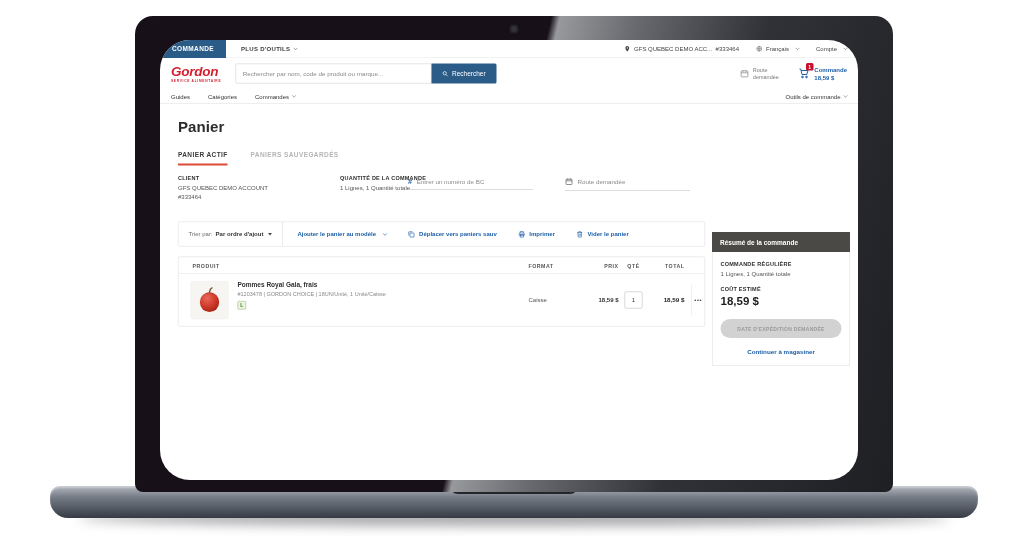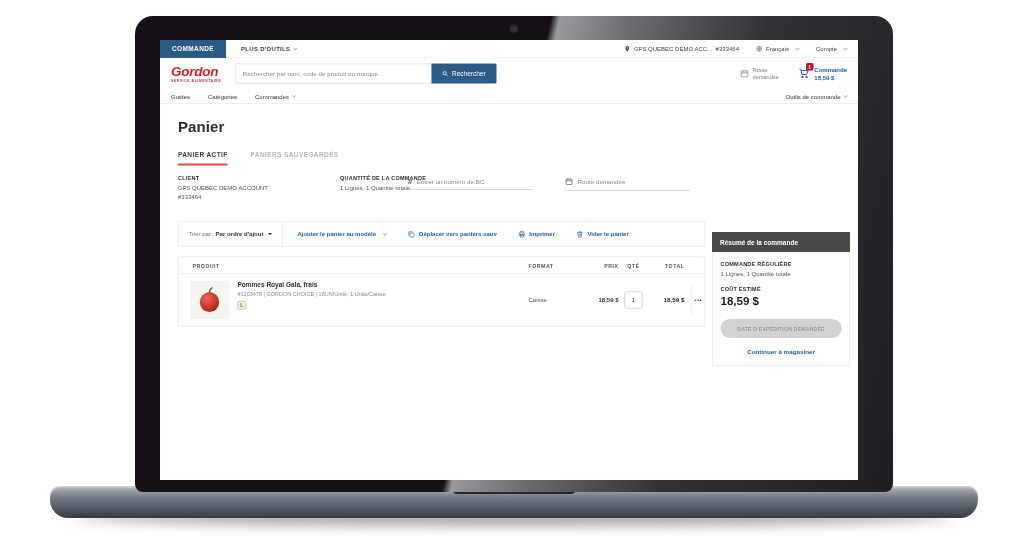--- a/index.html
+++ b/index.html
@@ -17,21 +17,21 @@
             border-radius:50%; background:#32343a; box-shadow:inset 0 0 2px #000, 0 0 1px #555; }
   .base { position:absolute; left:50px; top:486px; width:928px; height:32px;
           border-radius:10px 10px 18px 18px;
           background:linear-gradient(180deg,#b2b7bf 0%,#767c86 35%,#4e545e 75%,#353a43 100%);
           box-shadow:inset 0 2px 2px rgba(255,255,255,.35); }
   .base::before { content:''; position:absolute; left:50%; top:0; transform:translateX(-50%);
                   width:128px; height:8px; background:#23262b; border-radius:0 0 10px 10px; }
 
   
   .screen { position:absolute; left:160px; top:40px; width:698px; height:440px;
-            background:#fff; overflow:hidden; }
+            background:#fff; overflow:hidden;border-radius:30px; }
   .site { width:1396px; height:880px; transform:scale(0.5); transform-origin:0 0;
           color:#333; font-size:12px; position:relative; }
 
   :root { --btn-blue:#2b5c88; --link-blue:#1d5fa8; --brand-red:#d31f2e; --tab-red:#e04a38;
           --badge-red:#c8102e; --summary-gray:#4a4946; }
 
   
   .u-bar { height:36px; border-bottom:1px solid #e6e6e6; display:flex; align-items:center; }
   .tab-commande { width:132px; height:36px; background:var(--btn-blue); color:#fff;
                   font-size:13px; font-weight:bold; letter-spacing:.8px;

